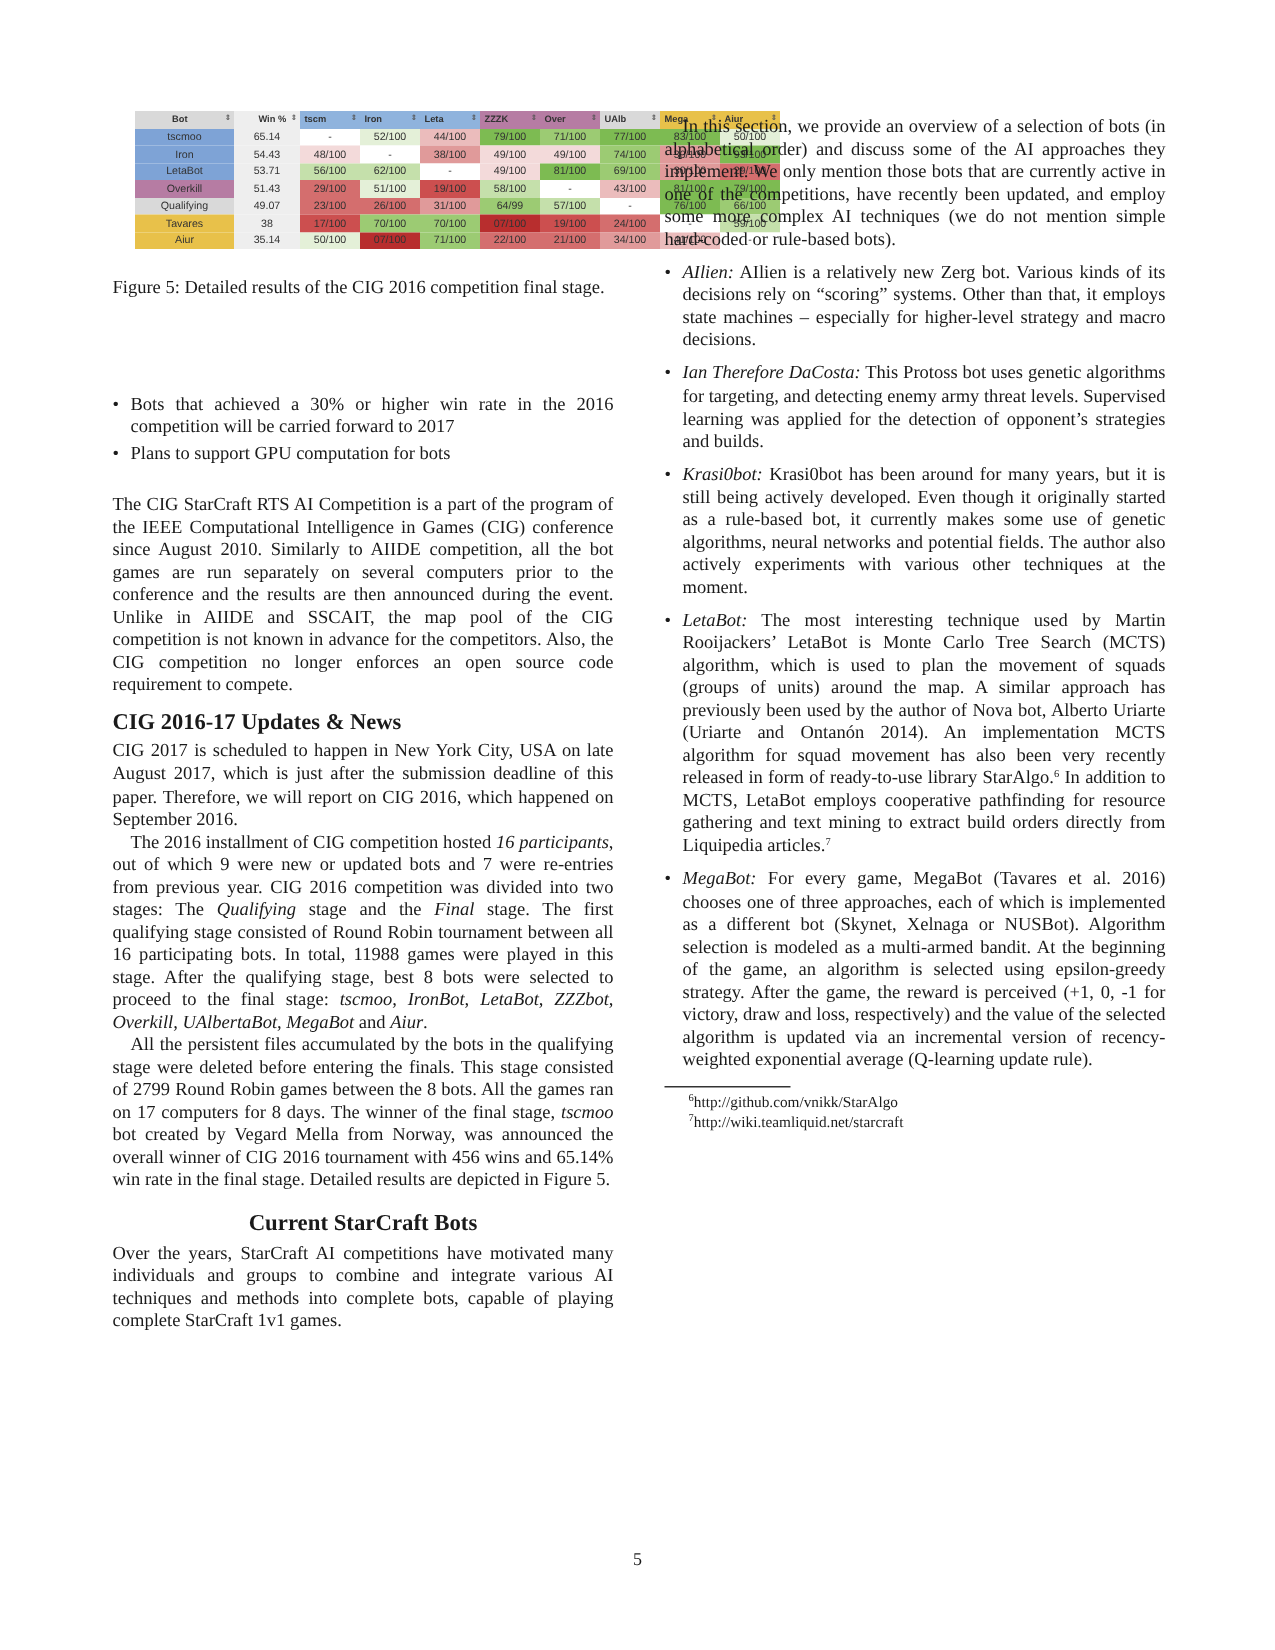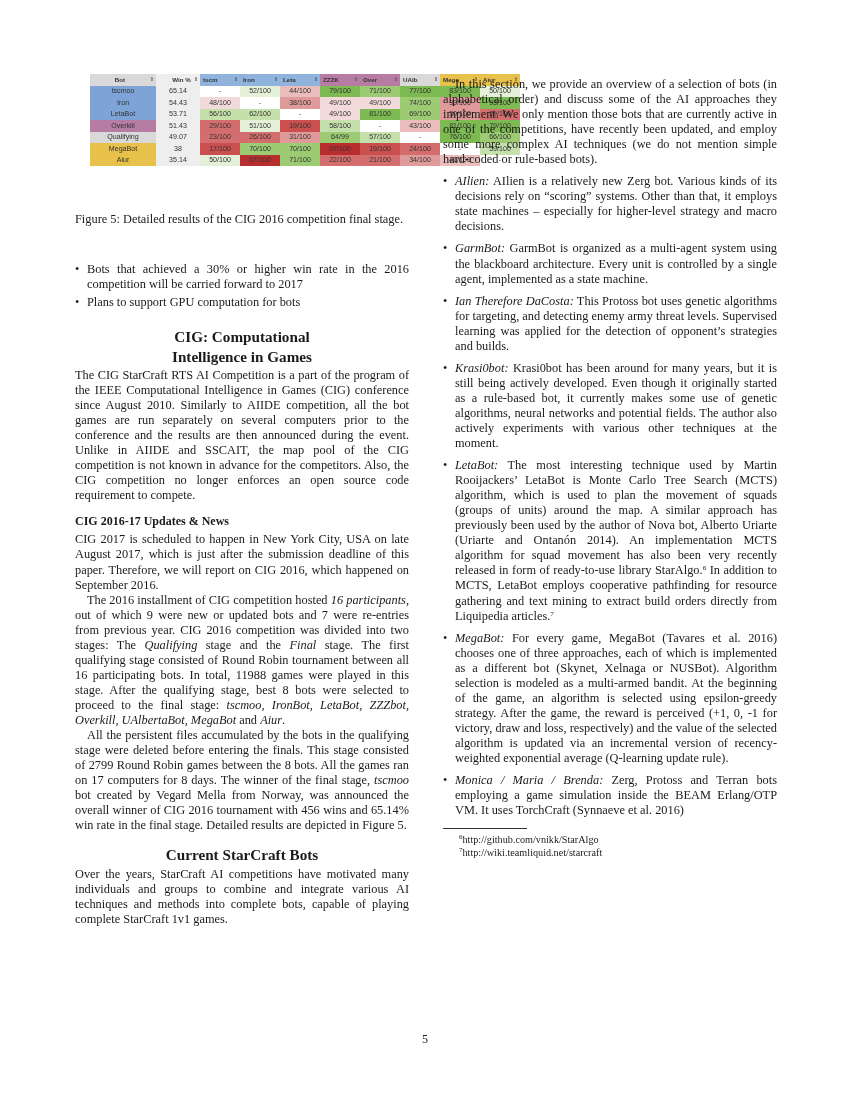--- a/index.html
+++ b/index.html
@@ -10,31 +10,31 @@
   .fig-table { position: absolute; left: 90px; top: 74px; border-collapse: collapse; font-family: "Liberation Sans", "DejaVu Sans", sans-serif; font-size: 7.1px; color: #333; }
   .fig-table th, .fig-table td { height: 11.5px; padding: 0 2px; white-space: nowrap; text-align: center; }
   .fig-table th { font-weight: bold; font-size: 6.2px; text-align: left; padding-left: 3px; }
   .fig-table th .sort { float: right; font-size: 5px; margin-left: 3px; color: #555; }
   .fig-table td.botname { width: 66px; }
   .fig-table td.win { width: 44px; background: #eeeeee; }
   .fig-table td.cell { width: 40px; }
   .fig-table th.h-bot { width: 66px; text-align: center; }
   .fig-table th.h-win { width: 44px; text-align: right; }
 
-  .caption { position: absolute; left: 75px; top: 212px; width: 334px; font-size: 12.35px; line-height: 15.05px; }
+  .caption { position: absolute; left: 75px; top: 184px; width: 334px; font-size: 12.35px; line-height: 15.05px; }
 
   ul.bullets { list-style: none; }
   ul.bullets li { position: relative; padding-left: 12px; }
   ul.bullets li::before { content: "\2022"; position: absolute; left: 0; top: 0; }
 
   .left-bullets { position: absolute; left: 75px; top: 262px; width: 334px; font-size: 12.35px; line-height: 15.05px; text-align: justify; }
   .left-bullets li { margin-bottom: 3px; }
 
   h2.sec { font-size: 15.2px; font-weight: bold; text-align: center; line-height: 19.5px; }
-  h3.subsec { font-size: 12px; font-weight: bold; text-align: left; line-height: 17px; }
+  h3.subsec { font-size: 15px; font-weight: bold; text-align: left; line-height: 17px; }
 
   .left-main { position: absolute; left: 75px; top: 327px; width: 334px; font-size: 12.35px; line-height: 15.05px; text-align: justify; }
   .left-main p { margin: 0; }
   .indent { text-indent: 12px; font-family: Liberation Serif, serif; }
 
   .right-main { position: absolute; left: 443px; top: 77px; width: 334px; font-size: 12.35px; line-height: 15.05px; text-align: justify; }
   .right-main li { margin-bottom: 7px; }
   .right-main li:last-child { margin-bottom: 0; }
 
   .footnote-rule { width: 84px; border-top: 1px solid #333; margin: 10px 0 4px 0; }
@@ -116,21 +116,21 @@
         <td class="cell" style="background: rgb(212, 110, 110);">23/100</td>
         <td class="cell" style="background: rgb(212, 110, 110);">26/100</td>
         <td class="cell" style="background: rgb(224, 154, 154);">31/100</td>
         <td class="cell" style="background: rgb(156, 203, 115);">64/99</td>
         <td class="cell" style="background: rgb(197, 224, 171);">57/100</td>
         <td class="cell" style="background: rgb(255, 255, 255);">-</td>
         <td class="cell" style="background: rgb(125, 187, 82);">76/100</td>
         <td class="cell" style="background: rgb(156, 203, 115);">66/100</td>
       </tr>
       <tr>
-        <td class="botname" style="background: rgb(232, 193, 74);">MegaBot</td>
+        <td class="botname" style="background: rgb(232, 193, 74);">Tavares</td>
         <td class="win">38</td>
         <td class="cell" style="background: rgb(204, 79, 79);">17/100</td>
         <td class="cell" style="background: rgb(156, 203, 115);">70/100</td>
         <td class="cell" style="background: rgb(156, 203, 115);">70/100</td>
         <td class="cell" style="background: rgb(184, 46, 46);">07/100</td>
         <td class="cell" style="background: rgb(204, 79, 79);">19/100</td>
         <td class="cell" style="background: rgb(212, 110, 110);">24/100</td>
         <td class="cell" style="background: rgb(255, 255, 255);">-</td>
         <td class="cell" style="background: rgb(197, 224, 171);">59/100</td>
       </tr>
@@ -150,49 +150,43 @@
 </table>
 
 <div class="caption">Figure 5: Detailed results of the CIG 2016 competition final stage.</div>
 
 <ul class="bullets left-bullets">
   <li>Bots that achieved a 30% or higher win rate in the 2016 competition will be carried forward to 2017</li>
   <li>Plans to support GPU computation for bots</li>
 </ul>
 
 <div class="left-main">
-  <h2 class="sec">
-    <span>CIG: Computational</span><br>
-    <span>Intelligence in Games</span>
-  </h2>
   <p style="margin-top:2px;">The CIG StarCraft RTS AI Competition is a part of the program of the IEEE Computational Intelligence in Games (CIG) conference since August 2010. Similarly to AIIDE competition, all the bot games are run separately on several computers prior to the conference and the results are then an­nounced during the event. Unlike in AIIDE and SSCAIT, the map pool of the CIG competition is not known in advance for the competitors. Also, the CIG competition no longer en­forces an open source code requirement to compete.</p>
 
   <h3 class="subsec" style="margin-top:10px;margin-bottom:2px;">CIG 2016-17 Updates &amp; News</h3>
   <p>CIG 2017 is scheduled to happen in New York City, USA on late August 2017, which is just after the submission deadline of this paper. Therefore, we will report on CIG 2016, which happened on September 2016.</p>
   <p class="indent">
     <span>The 2016 installment of CIG competition hosted </span><em>16 par­ticipants</em><span>, out of which 9 were new or updated bots and 7 were re-entries from previous year. CIG 2016 competition was divided into two stages: The </span><em>Qualifying</em><span> stage and the </span><em>Final</em><span> stage. The first qualifying stage consisted of Round Robin tournament between all 16 participating bots. In total, 11988 games were played in this stage. After the qualifying stage, best 8 bots were selected to proceed to the final stage: </span><em>tscmoo, IronBot, LetaBot, ZZZbot, Overkill, UAlbertaBot, MegaBot</em><span> and </span><em>Aiur</em><span>.</span>
   </p>
   <p class="indent">
     <span>All the persistent files accumulated by the bots in the qual­ifying stage were deleted before entering the finals. This stage consisted of 2799 Round Robin games between the 8 bots. All the games ran on 17 computers for 8 days. The win­ner of the final stage, </span><em>tscmoo</em><span> bot created by Vegard Mella from Norway, was announced the overall winner of CIG 2016 tournament with 456 wins and 65.14% win rate in the final stage. Detailed results are depicted in Figure 5.</span>
   </p>
 
   <h2 class="sec" style="margin-top:12px;margin-bottom:2px;">Current StarCraft Bots</h2>
   <p>Over the years, StarCraft AI competitions have motivated many individuals and groups to combine and integrate vari­ous AI techniques and methods into complete bots, capable of playing complete StarCraft 1v1 games.</p>
 </div>
 
 <div class="right-main">
   <p class="indent" style="margin-bottom:7px;">In this section, we provide an overview of a selection of bots (in alphabetical order) and discuss some of the AI ap­proaches they implement. We only mention those bots that are currently active in one of the competitions, have recently been updated, and employ some more complex AI tech­niques (we do not mention simple hard-coded or rule-based bots).</p>
   <ul class="bullets">
     <li><em>AIlien:</em><span> AIlien is a relatively new Zerg bot. Various kinds of its decisions rely on “scoring” systems. Other than that, it employs state machines – especially for higher-level strategy and macro decisions.</span></li>
-    <li><em>GarmBot:</em><span> GarmBot is organized as a multi-agent system using the blackboard architecture. Every unit is controlled by a single agent, implemented as a state machine.</span></li>
     <li><em>Ian Therefore DaCosta:</em><span> This Protoss bot uses genetic al­gorithms for targeting, and detecting enemy army threat levels. Supervised learning was applied for the detection of opponent’s strategies and builds.</span></li>
     <li><em>Krasi0bot:</em><span> Krasi0bot has been around for many years, but it is still being actively developed. Even though it origi­nally started as a rule-based bot, it currently makes some use of genetic algorithms, neural networks and potential fields. The author also actively experiments with various other techniques at the moment.</span></li>
     <li><em>LetaBot:</em><span> The most interesting technique used by Mar­tin Rooijackers’ LetaBot is Monte Carlo Tree Search (MCTS) algorithm, which is used to plan the movement of squads (groups of units) around the map. A similar ap­proach has previously been used by the author of Nova bot, Alberto Uriarte (Uriarte and Ontanón 2014). An im­plementation MCTS algorithm for squad movement has also been very recently released in form of ready-to-use library StarAlgo.</span><sup>6</sup><span> In addition to MCTS, LetaBot employs cooperative pathfinding for resource gathering and text mining to extract build orders directly from Liquipedia articles.</span><sup>7</sup></li>
     <li><em>MegaBot:</em><span> For every game, MegaBot (Tavares et al. 2016) chooses one of three approaches, each of which is imple­mented as a different bot (Skynet, Xelnaga or NUSBot). Algorithm selection is modeled as a multi-armed bandit. At the beginning of the game, an algorithm is selected us­ing epsilon-greedy strategy. After the game, the reward is perceived (+1, 0, -1 for victory, draw and loss, respec­tively) and the value of the selected algorithm is updated via an incremental version of recency-weighted exponen­tial average (Q-learning update rule).</span></li>
-    <li><em>Monica / Maria / Brenda:</em><span> Zerg, Protoss and Terran bots employing a game simulation inside the BEAM Er­lang/OTP VM. It uses TorchCraft (Synnaeve et al. 2016)</span></li>
   </ul>
   <div class="footnote-rule"></div>
   <div class="footnotes">
     <div><sup>6</sup><span>http://github.com/vnikk/StarAlgo</span></div>
     <div><sup>7</sup><span>http://wiki.teamliquid.net/starcraft</span></div>
   </div>
 </div>
 
 <div class="page-num">5</div>
 

